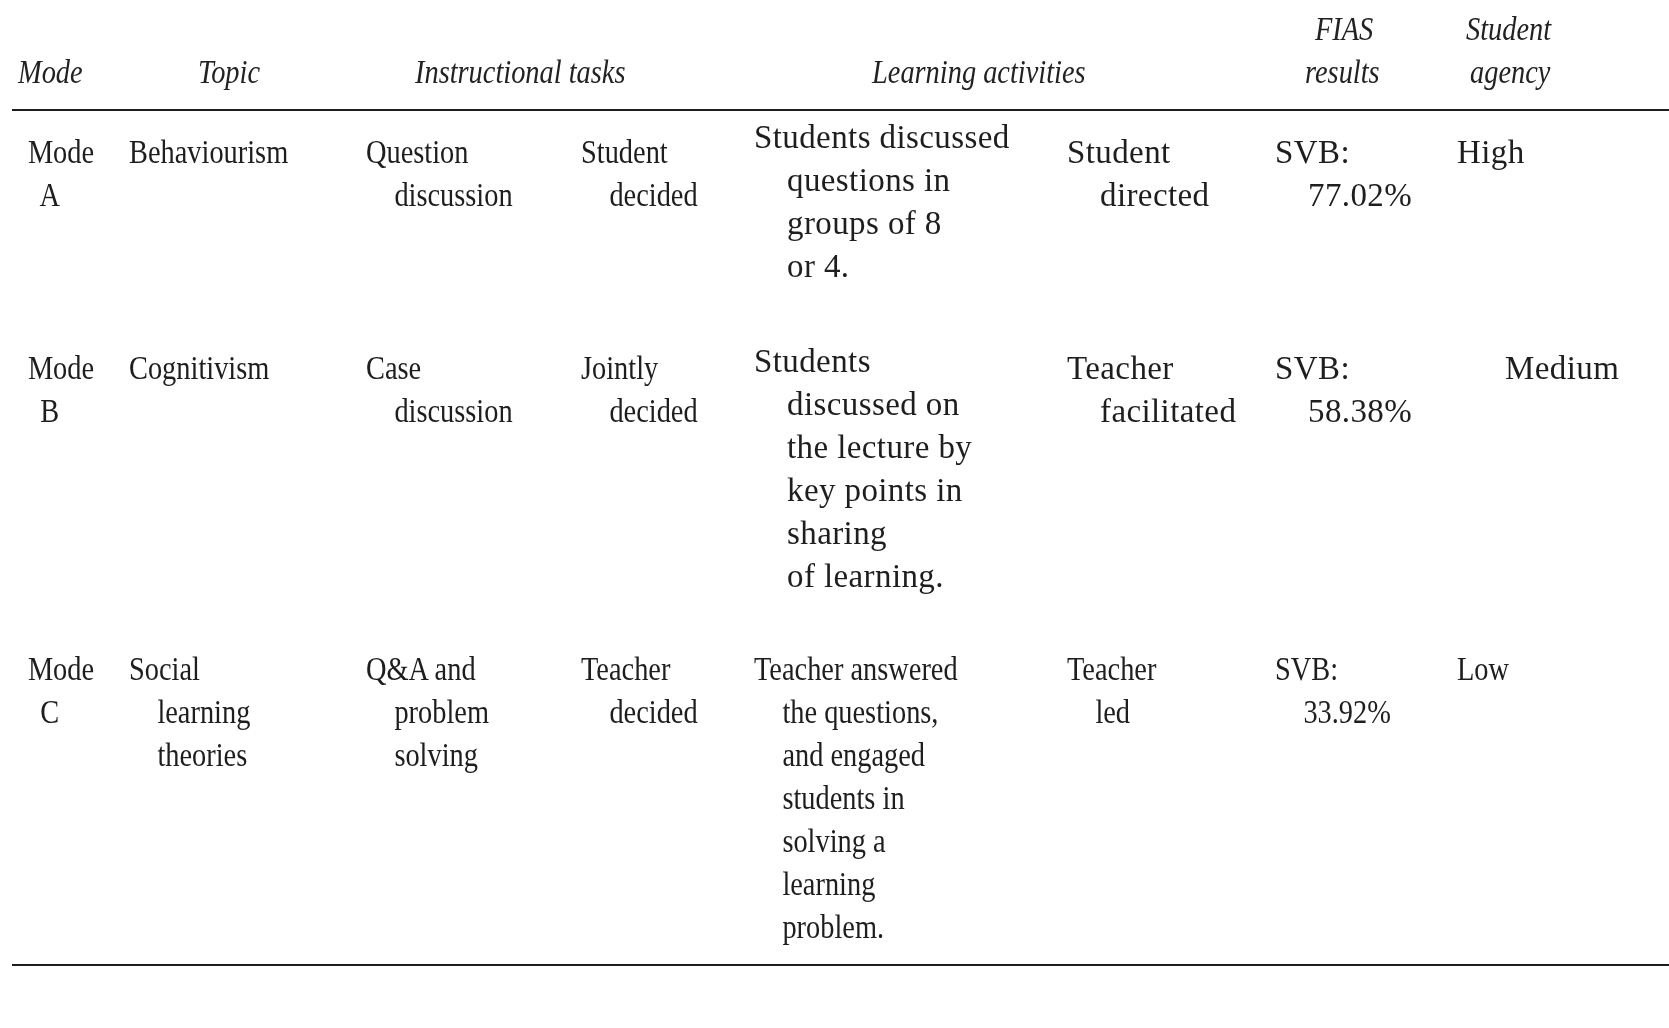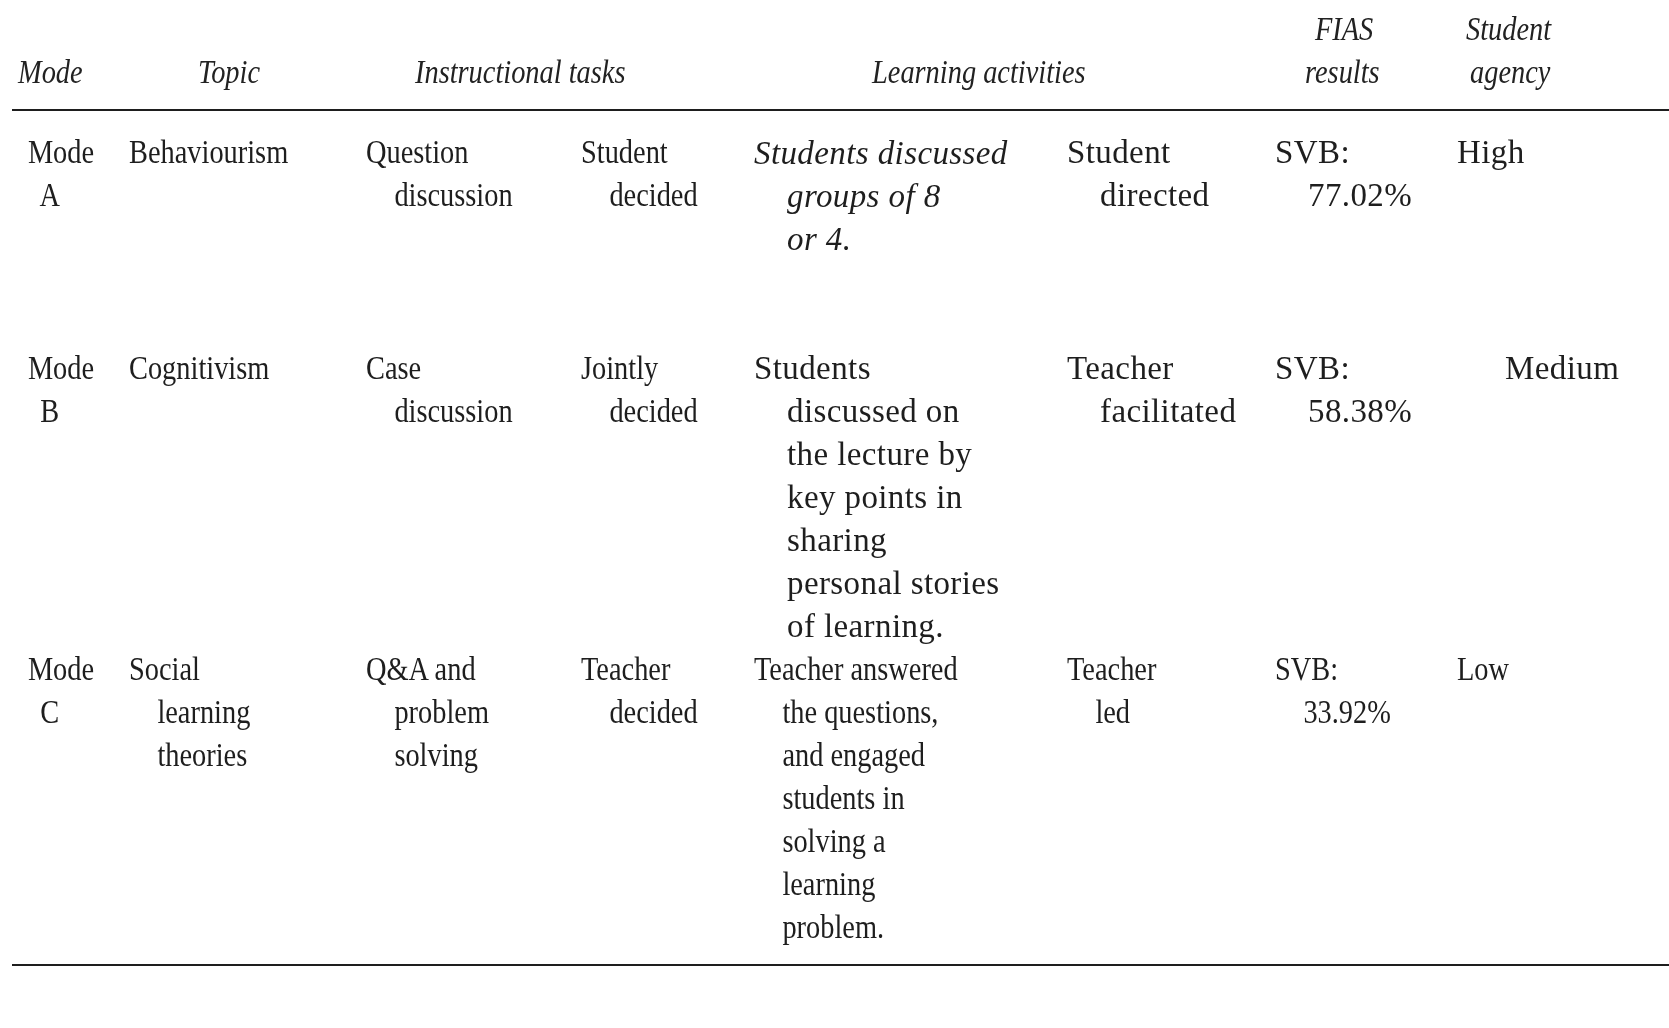--- a/index.html
+++ b/index.html
@@ -77,22 +77,23 @@
     <span class="line">Behaviourism</span>
   </div>
   <div class="cell narrow" style="left:366px; top:131px;">
     <span class="line">Question</span>
     <span class="line indent">discussion</span>
   </div>
   <div class="cell narrow" style="left:581px; top:131px;">
     <span class="line">Student</span>
     <span class="line indent">decided</span>
   </div>
-  <div class="cell wide" style="left:754px; top:132px;font-style:italic;">
+  <div class="cell wide" style="left:754px; top:116px;">
     <span class="line">Students discussed</span>
+    <span class="line indent">questions in</span>
     <span class="line indent">groups of 8</span>
     <span class="line indent">or 4.</span>
   </div>
   <div class="cell wide" style="left:1067px; top:131px;">
     <span class="line">Student</span>
     <span class="line indent">directed</span>
   </div>
   <div class="cell wide" style="left:1275px; top:131px;">
     <span class="line">SVB:</span>
     <span class="line indent">77.02%</span>
@@ -107,27 +108,26 @@
     <span class="line">Cognitivism</span>
   </div>
   <div class="cell narrow" style="left:366px; top:347px;">
     <span class="line">Case</span>
     <span class="line indent">discussion</span>
   </div>
   <div class="cell narrow" style="left:581px; top:347px;">
     <span class="line">Jointly</span>
     <span class="line indent">decided</span>
   </div>
-  <div class="cell wide" style="left:754px; top:347px;">
+  <div class="cell wide" style="left:754px; top:340px;">
     <span class="line">Students</span>
     <span class="line indent">discussed on</span>
     <span class="line indent">the lecture by</span>
     <span class="line indent">key points in</span>
     <span class="line indent">sharing</span>
-    <span class="line indent">personal stories</span>
     <span class="line indent">of learning.</span>
   </div>
   <div class="cell wide" style="left:1067px; top:347px;">
     <span class="line">Teacher</span>
     <span class="line indent">facilitated</span>
   </div>
   <div class="cell wide" style="left:1275px; top:347px;">
     <span class="line">SVB:</span>
     <span class="line indent">58.38%</span>
   </div>

